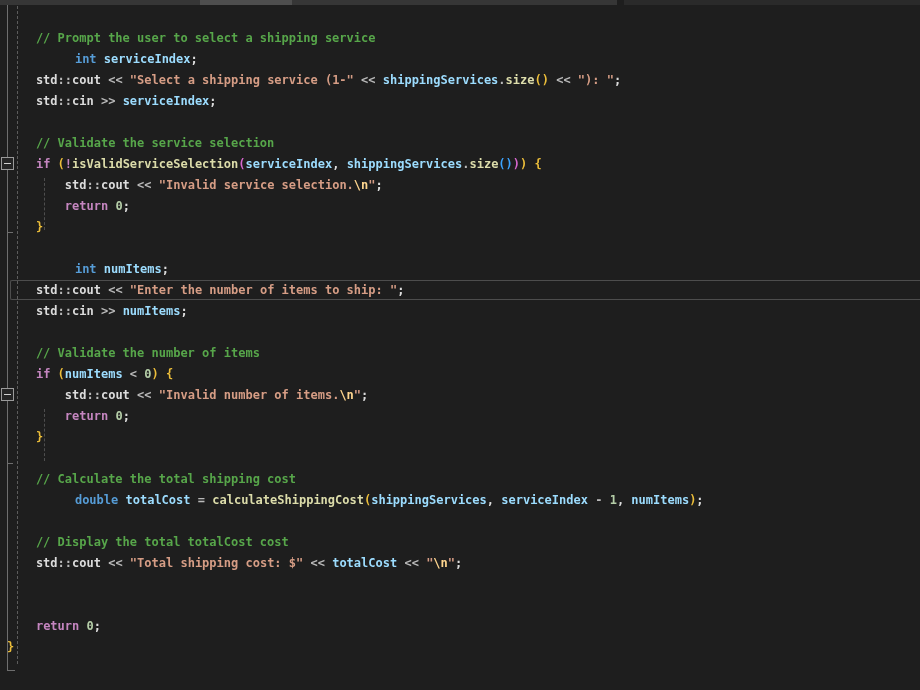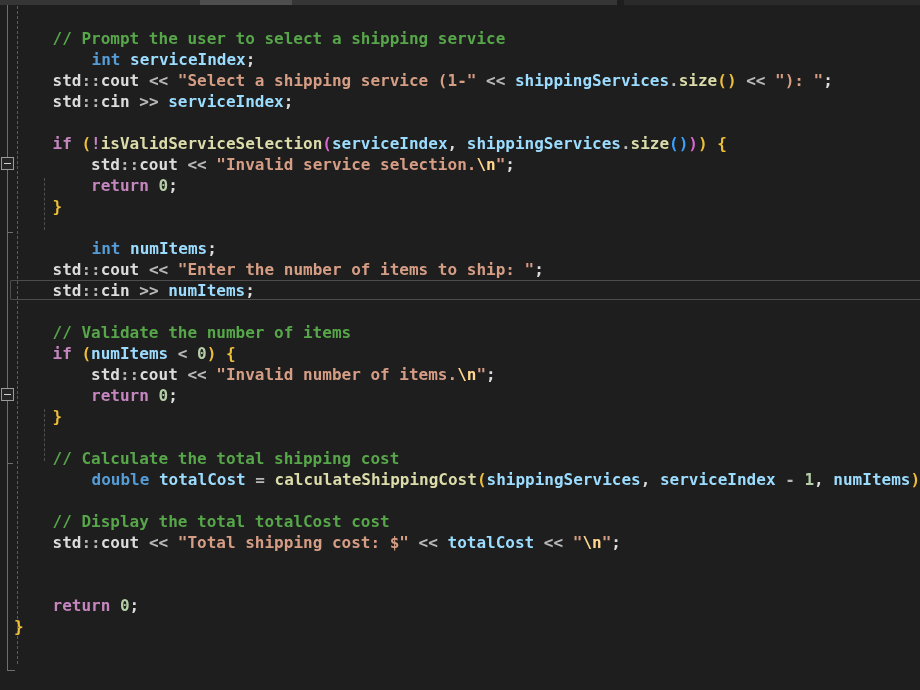--- a/index.html
+++ b/index.html
@@ -29,22 +29,22 @@
   .fold-tick{position:absolute;left:8px;width:5px;height:1px;background:#6E6E6E;}
 
   
   .current-line{
     position:absolute;left:10px;right:0;height:20px;box-sizing:border-box;
     border:1px solid #4D4D4D;border-right:none;border-radius:2px 0 0 2px;z-index:1;
   }
 
   
   .code{
-    position:absolute;left:14px;top:7px;right:0;z-index:2;
-    font-size:16px;line-height:21px;font-weight:bold;color:#DCDCDC;
+    position:absolute;left:7px;top:7px;right:0;z-index:2;
+    font-size:12px;line-height:21px;font-weight:bold;color:#DCDCDC;
   }
   .line{height:21px;white-space:pre;}
   .t-c{color:var(--comment);}
   .t-k{color:var(--keyword);margin-left:39px;}
   .t-ct{color:var(--control);margin-top:37px;}
   .t-v{color:var(--variable);}
   .t-f{color:var(--function);}
   .t-s{color:var(--string);}
   .t-e{color:var(--escape);}
   .t-n{color:var(--number);}
@@ -70,20 +70,21 @@
 
   <div class="current-line" style="top: 280px;"></div>
 
   <div class="code">
       <div class="line"></div>
       <div class="line"><span class="t-c">    // Prompt the user to select a shipping service</span></div>
       <div class="line"><span class="t-p">    </span><span class="t-k">int</span><span class="t-p"> </span><span class="t-v">serviceIndex</span><span class="t-p">;</span></div>
       <div class="line"><span class="t-p">    std</span><span class="t-o">::</span><span class="t-p">cout</span><span class="t-p"> </span><span class="t-o">&lt;&lt;</span><span class="t-p"> </span><span class="t-s">"Select a shipping service (1-"</span><span class="t-p"> </span><span class="t-o">&lt;&lt;</span><span class="t-p"> </span><span class="t-v">shippingServices</span><span class="t-o">.</span><span class="t-f">size</span><span class="t-b1">()</span><span class="t-p"> </span><span class="t-o">&lt;&lt;</span><span class="t-p"> </span><span class="t-s">"): "</span><span class="t-p">;</span></div>
       <div class="line"><span class="t-p">    std</span><span class="t-o">::</span><span class="t-p">cin</span><span class="t-p"> </span><span class="t-o">&gt;&gt;</span><span class="t-p"> </span><span class="t-v">serviceIndex</span><span class="t-p">;</span></div>
       <div class="line"></div>
+      <div class="line"><span class="t-c">    // Validate the service selection</span></div>
       <div class="line"><span class="t-p">    </span><span class="t-ct">if</span><span class="t-p"> </span><span class="t-b1">(</span><span class="t-ct">!</span><span class="t-f">isValidServiceSelection</span><span class="t-b2">(</span><span class="t-v">serviceIndex</span><span class="t-p">, </span><span class="t-v">shippingServices</span><span class="t-o">.</span><span class="t-f">size</span><span class="t-b3">()</span><span class="t-b2">)</span><span class="t-b1">)</span><span class="t-p"> </span><span class="t-b1">{</span></div>
       <div class="line"><span class="t-p">        std</span><span class="t-o">::</span><span class="t-p">cout</span><span class="t-p"> </span><span class="t-o">&lt;&lt;</span><span class="t-p"> </span><span class="t-s">"Invalid service selection.</span><span class="t-e">\n</span><span class="t-s">"</span><span class="t-p">;</span></div>
       <div class="line"><span class="t-p">        </span><span class="t-ct">return</span><span class="t-p"> </span><span class="t-n">0</span><span class="t-p">;</span></div>
       <div class="line"><span class="t-p">    </span><span class="t-b1">}</span></div>
       <div class="line"></div>
       <div class="line"><span class="t-p">    </span><span class="t-k">int</span><span class="t-p"> </span><span class="t-v">numItems</span><span class="t-p">;</span></div>
       <div class="line"><span class="t-p">    std</span><span class="t-o">::</span><span class="t-p">cout</span><span class="t-p"> </span><span class="t-o">&lt;&lt;</span><span class="t-p"> </span><span class="t-s">"Enter the number of items to ship: "</span><span class="t-p">;</span></div>
       <div class="line"><span class="t-p">    std</span><span class="t-o">::</span><span class="t-p">cin</span><span class="t-p"> </span><span class="t-o">&gt;&gt;</span><span class="t-p"> </span><span class="t-v">numItems</span><span class="t-p">;</span></div>
       <div class="line"></div>
       <div class="line"><span class="t-c">    // Validate the number of items</span></div>

